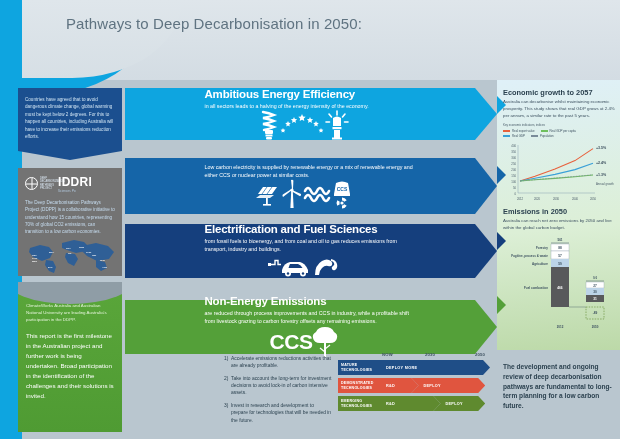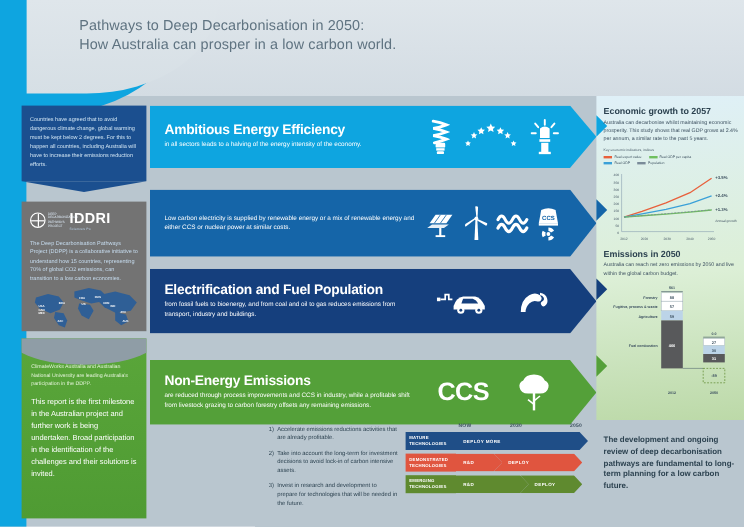--- a/index.html
+++ b/index.html
@@ -38,21 +38,21 @@
   .bg-rightpanel {
     position: absolute; left: 497px; top: 80px; width: 123px; height: 270px;
     background: linear-gradient(175deg, #dff0f8 0%, #dcefd6 55%, #bcd9a8 100%);
   }
 
   
   .header {
     position: absolute; left: 66px; top: 14px; width: 520px;
   }
   .header h1 {
-    font-size: 12px; font-weight: 400; color: #5f7381;
+    font-size: 15px; font-weight: 400; color: #5f7381;
     line-height: 1.32; letter-spacing: .1px;
   }
   .header h1 .l2 { display: block; }
 
   
   .leftcol { position: absolute; left: 18px; top: 88px; width: 104px; }
 
   .card-2deg {
     position: relative; width: 104px; background: #1b4f8f;
     padding: 8px 7px 10px 7px;
@@ -122,20 +122,21 @@
     position: absolute; left: 125px; width: 372px; color: #ffffff;
     display: flex; align-items: center;
   }
   .band .shape {
     position: absolute; inset: 0;
     clip-path: polygon(0 0, calc(100% - 22px) 0, 100% 50%, calc(100% - 22px) 100%, 0 100%);
   }
   .band .content {
     position: relative; display: flex; align-items: center; width: 100%;
     padding: 0 10px 0 12px;
+    flex-direction: column;
   }
   .band-text { width: 215px; flex: 0 0 auto; }
   .band-text h2 {
     font-size: 11.5px; font-weight: 700; line-height: 1.08; margin-bottom: 2px;
     letter-spacing: -0.2px;
   }
   .band-text p { font-size: 5.3px; line-height: 1.52; }
   .band-icons {
     flex: 1; display: flex; align-items: center; justify-content: space-around;
     padding-right: 16px;
@@ -238,21 +239,20 @@
   <div class="bg-body"></div>
   <div class="bg-top"></div>
   <div class="bg-topcurve"></div>
   <div class="bg-topcurve-inner"></div>
   <div class="bg-leftrail"></div>
   <div class="bg-rightpanel"></div>
 
   <div class="header">
     <h1>
       <span>Pathways to Deep Decarbonisation in 2050:</span>
-      <span class="l2">How Australia can prosper in a low carbon world.</span>
     </h1>
   </div>
 
   <div class="leftcol">
 
     <div class="card-2deg">
       <p>Countries have agreed that to avoid dangerous climate change, global warming must be kept below 2 degrees. For this to happen all countries, including Australia will have to increase their emissions reduction efforts.</p>
       <div class="tri"></div>
     </div>
 
@@ -396,21 +396,21 @@
           </g>
         </svg>
       </div>
     </div>
   </div>
 
   <div class="band" id="band-fuel">
     <div class="shape"></div>
     <div class="content">
       <div class="band-text">
-        <h2>Electrification and Fuel Population</h2>
+        <h2>Electrification and Fuel Sciences</h2>
         <p>from fossil fuels to bioenergy, and from coal and oil to gas reduces emissions from transport, industry and buildings.</p>
       </div>
       <div class="band-icons">
         <svg width="44" height="24" viewBox="0 0 44 24">
           <g fill="#ffffff">
             <rect x="0" y="9" width="3" height="3"></rect>
             <path d="M3 10.5 l4 0 0-4 3 0 0 4 3 0" fill="none" stroke="#ffffff" stroke-width="1.4"></path>
             <path d="M14 16 q2-7 8-8 l10 0 q5 1 8 8 l0 3 -26 0z"></path>
             <circle cx="20" cy="19.5" r="3" fill="#ffffff"></circle>
             <circle cx="35" cy="19.5" r="3" fill="#ffffff"></circle>

